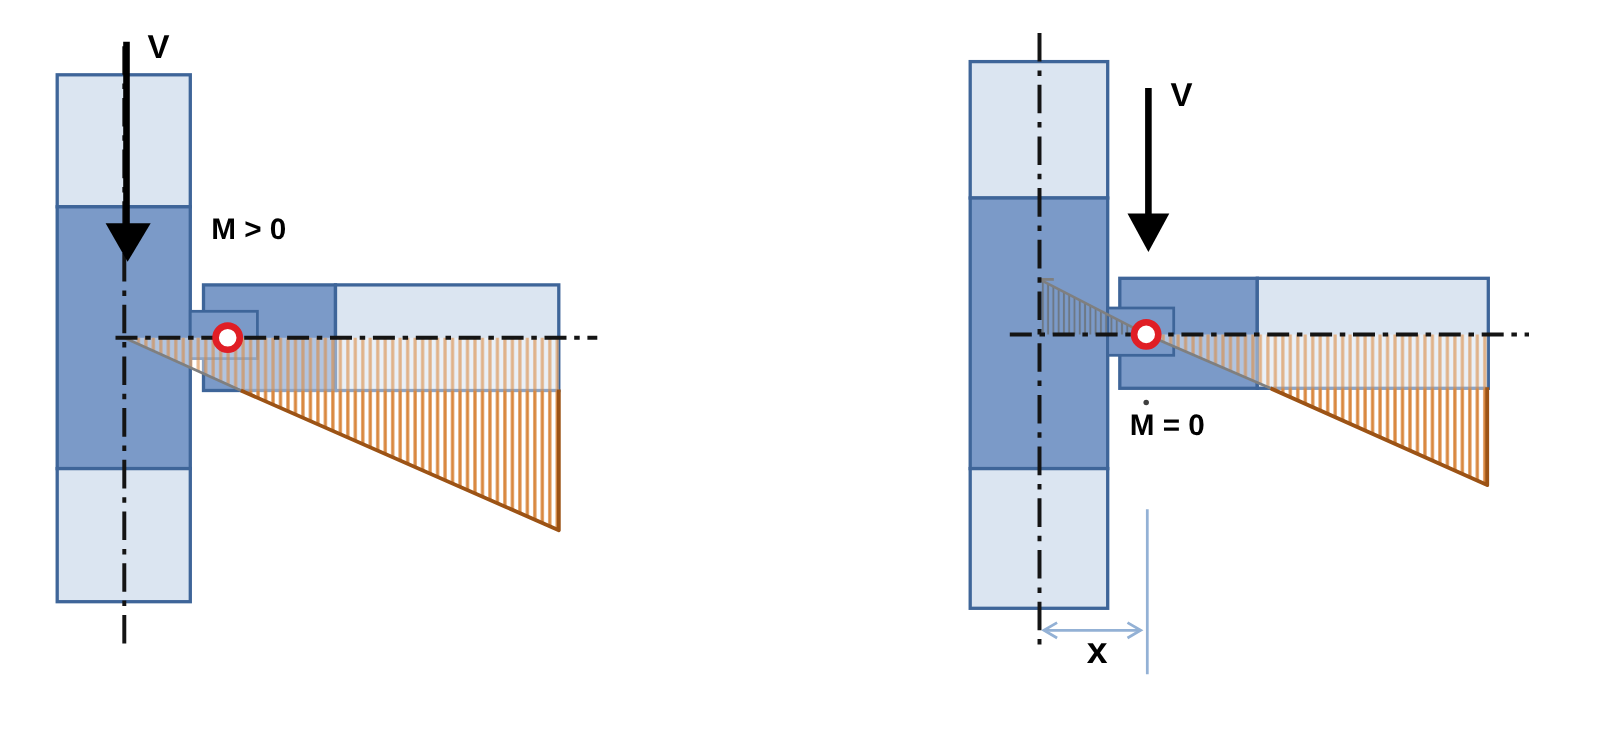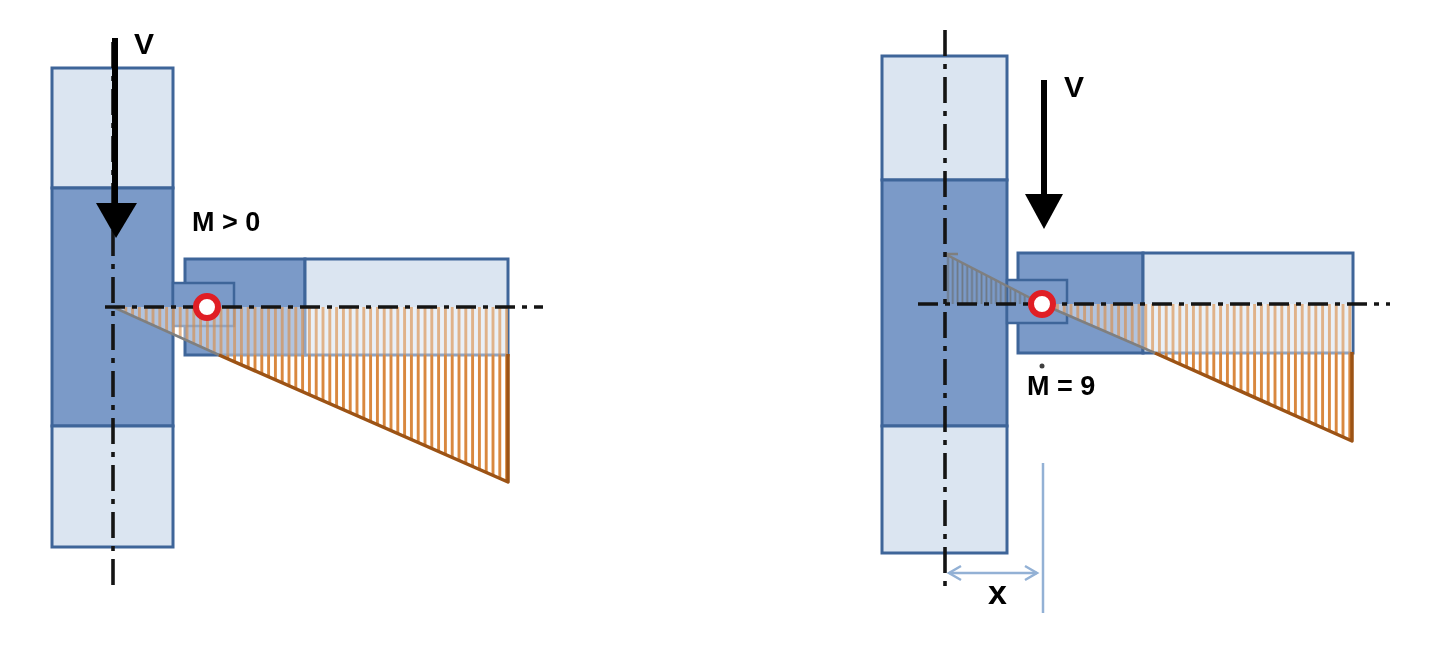--- a/index.html
+++ b/index.html
@@ -111,17 +111,17 @@
       <line x1="1043" y1="463" x2="1043" y2="613" class="dim"></line>
       <line x1="949" y1="573" x2="1037" y2="573" class="dim"></line>
       <polyline points="961,566 949,573 961,580" class="dim"></polyline>
       <polyline points="1025,566 1037,573 1025,580" class="dim"></polyline>
 
       <circle cx="1042" cy="304" r="11" class="hinge-pin"></circle>
     </g>
   </svg>
 
   <div class="label lbl-v" style="left:134px;top:29px;">V</div>
-  <div class="label lbl-m" style="left:192px;top:209px;">M &gt; 0</div>
+  <div class="label lbl-m" style="left:192px;top:195px;">M &gt; 0</div>
   <div class="label lbl-v" style="left:1064px;top:72px;">V</div>
-  <div class="label lbl-m" style="left:1027px;top:373px;">M = 9</div>
+  <div class="label lbl-m" style="left:1027px;top:373px;">M = 0</div>
   <div class="label lbl-x" style="left:988px;top:575px;">x</div>
 </div>
 
 </body></html>

